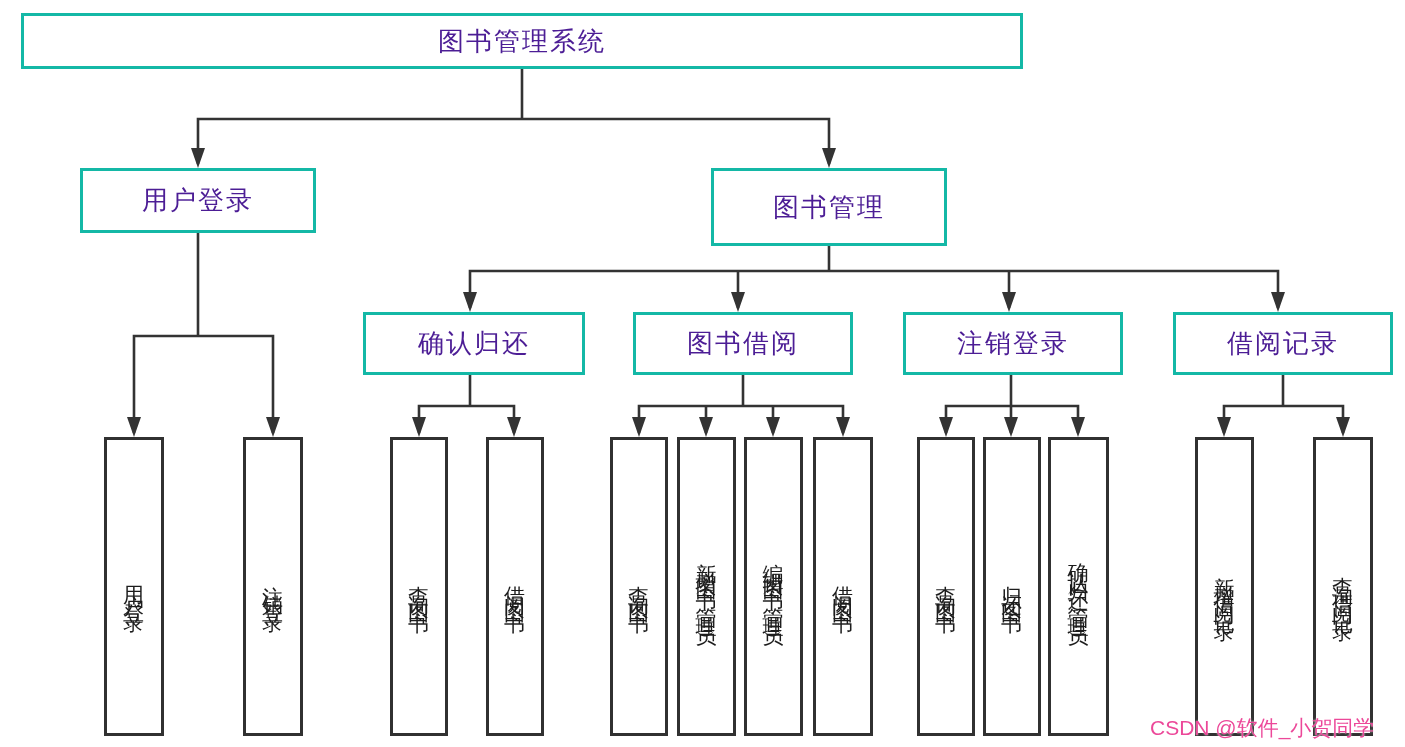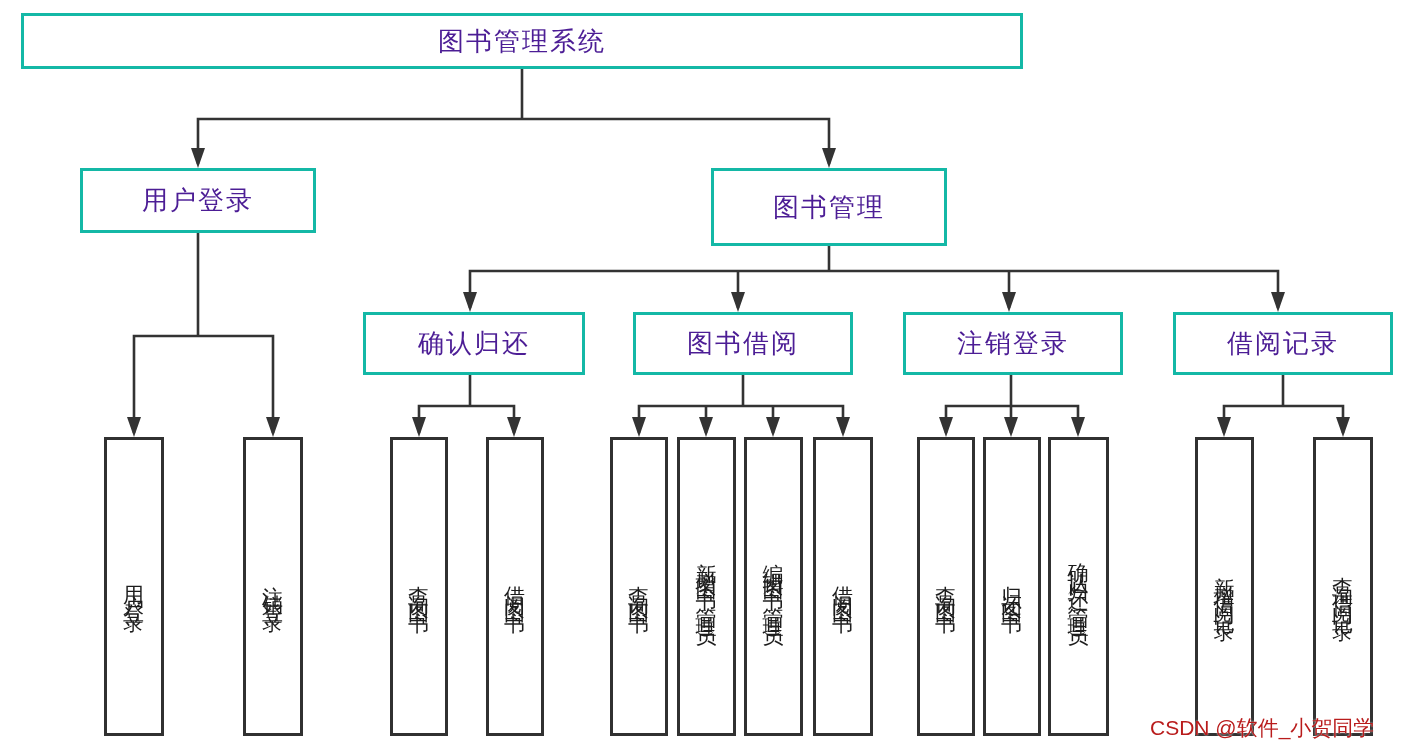--- a/index.html
+++ b/index.html
@@ -46,21 +46,21 @@
     letter-spacing: 9px;
     color: #1c1c1c;
     line-height: 1;
   }
   .watermark {
     position: absolute;
     left: 1150px;
     top: 714px;
     width: 252px;
     font-size: 21px;
-    color: #b91c1c;
+    color: #ec4899;
     text-shadow: 0 0 2px #ffffff;
     white-space: nowrap;
     z-index: 5;
   }
 </style>
 </head>
 <body>
 
 <div class="canvas">
 

